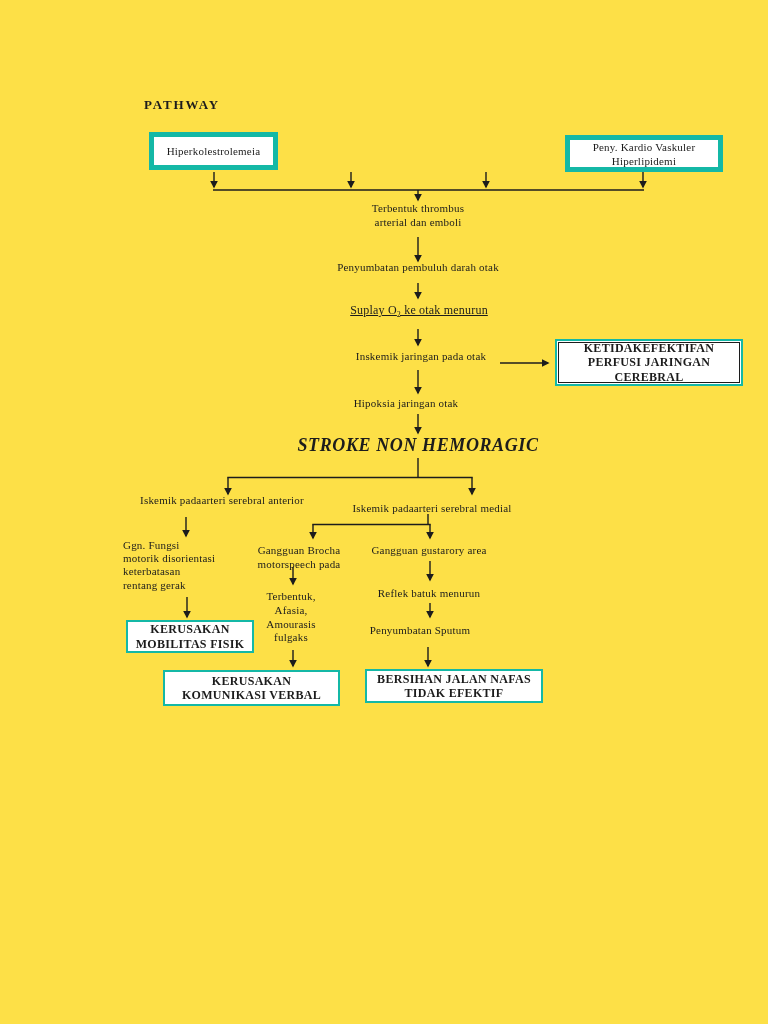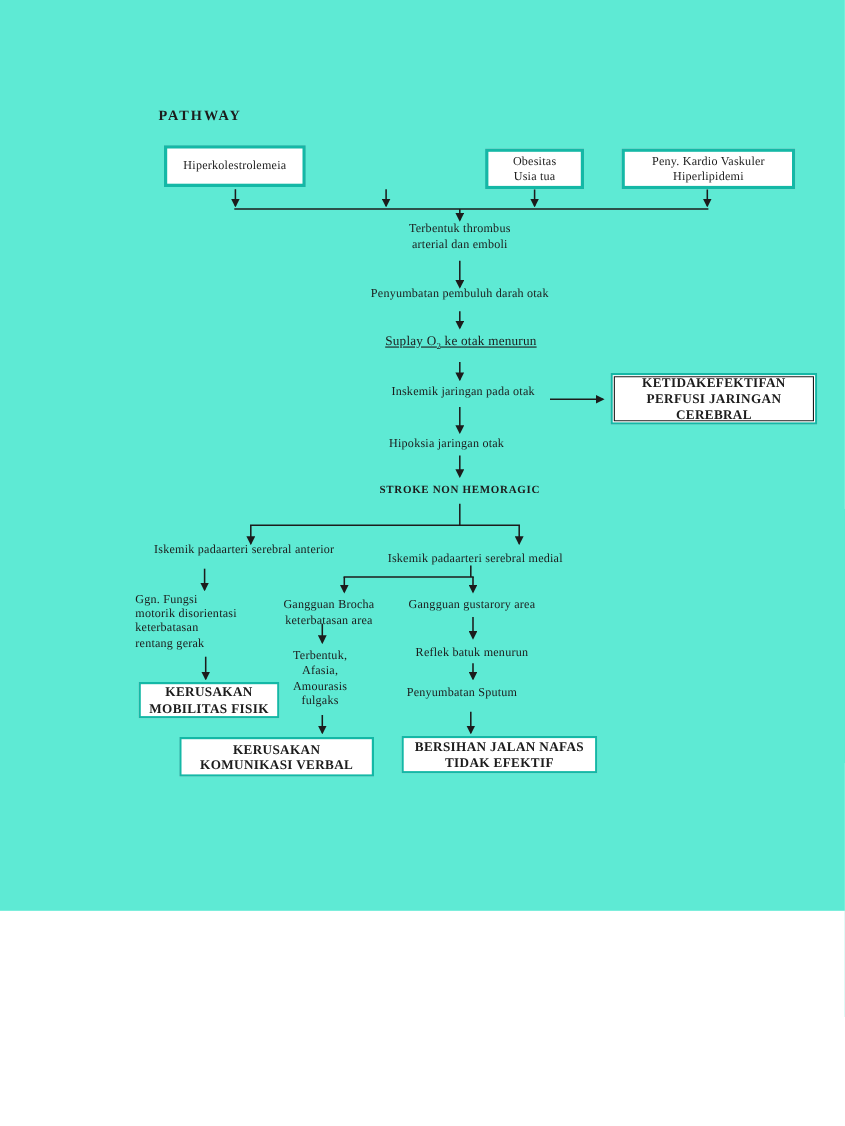--- a/index.html
+++ b/index.html
@@ -5,22 +5,22 @@
   html,body{margin:0;padding:0;}
   body{
     width:768px;height:1024px;
     background:#ffffff;
     font-family:"Liberation Serif","DejaVu Serif",serif;
     color:#1c1c1c;
     overflow:hidden;
   }
   .page{
     position:relative;
-    width:768px;height:828px;
-    background:#5eead4;
+    width:768px;height:1024px;
+    background:#fde047;
   }
   .connectors{
     position:absolute;left:0;top:0;width:768px;height:1024px;
     pointer-events:none;
   }
   .connectors line{stroke:#1c1c1c;stroke-width:1.4;}
   .connectors .ah-fill{fill:#1c1c1c;}
   .node{
     position:absolute;
     white-space:pre-line;
@@ -28,43 +28,44 @@
     line-height:13.5px;
     text-align:center;
     letter-spacing:0.2px;
   }
   .node.center{transform:translateX(-50%);}
   .bx{
     position:absolute;
     display:flex;align-items:center;justify-content:center;
     text-align:center;
     white-space:pre-line;
-    border:3px solid #14b8a6;
+    border:5px solid #14b8a6;
     background:#ffffff;
     font-size:11px;line-height:14px;
     letter-spacing:0.2px;
     box-sizing:border-box;
   }
   .bx.diag{
     border-width:2px;
     font-weight:bold;
     font-size:12px;line-height:14.5px;
     letter-spacing:0.3px;
   }
   .title{
     position:absolute;
     font-weight:bold;
     font-size:13px;
     letter-spacing:1.8px;
   }
   .stroke-title{
     font-weight:bold;
-    font-size:10px;
+    font-size:18px;
     letter-spacing:0.6px;
     white-space:nowrap;
+    font-style:italic;
   }
   .suplay{font-size:12px;white-space:nowrap;}
   .suplay sub{font-size:8px;}
   .left-align{text-align:left;}
   .nowrap{white-space:nowrap;}
 </style>
 </head>
 <body>
 
 <div class="page">
@@ -108,22 +109,20 @@
     <line x1="293" y1="650" x2="293" y2="666" marker-end="url(#ah)"></line>
 
     <line x1="430" y1="561" x2="430" y2="580" marker-end="url(#ah)"></line>
     <line x1="430" y1="603" x2="430" y2="617" marker-end="url(#ah)"></line>
     <line x1="428" y1="647" x2="428" y2="666" marker-end="url(#ah)"></line>
   </svg>
 
   <div class="title" style="left:144px;top:97px;">PATHWAY</div>
 
   <div class="bx" style="left:149px;top:132px;width:129px;height:38px;">Hiperkolestrolemeia</div>
-  <div class="bx" style="left:441px;top:135px;width:90px;height:37px;">Obesitas
-Usia tua</div>
   <div class="bx" style="left:565px;top:135px;width:158px;height:37px;">Peny. Kardio Vaskuler
 Hiperlipidemi</div>
 
   <div class="node center" style="left:418px;top:202px;">Terbentuk thrombus
 arterial dan emboli</div>
   <div class="node center nowrap" style="left:418px;top:261px;">Penyumbatan pembuluh darah otak</div>
 
   <div class="node center suplay" style="left:419px;top:304px;text-decoration:underline;"><span>Suplay O</span><sub>2</sub><span> ke otak menurun</span></div>
 
   <div class="node center nowrap" style="left:421px;top:350px;">Inskemik jaringan pada otak</div>
@@ -140,21 +139,21 @@
   <div class="node center nowrap" style="left:432px;top:502px;">Iskemik padaarteri serebral medial</div>
 
   <div class="node left-align" style="left:123px;top:539px;line-height:13.2px;">Ggn. Fungsi
 motorik disorientasi
  keterbatasan
 rentang gerak</div>
   <div class="bx diag" style="left:126px;top:620px;width:128px;height:33px;">KERUSAKAN
 MOBILITAS FISIK</div>
 
   <div class="node center" style="left:299px;top:544px;">Gangguan Brocha
-keterbatasan area</div>
+motorspeech pada</div>
   <div class="node center" style="left:291px;top:590px;line-height:13.8px;">Terbentuk,
 Afasia,
 Amourasis
 fulgaks</div>
   <div class="bx diag" style="left:163px;top:670px;width:177px;height:36px;">KERUSAKAN
 KOMUNIKASI VERBAL</div>
 
   <div class="node center nowrap" style="left:429px;top:544px;">Gangguan gustarory area</div>
   <div class="node center nowrap" style="left:429px;top:587px;">Reflek batuk menurun</div>
   <div class="node center nowrap" style="left:420px;top:624px;">Penyumbatan Sputum</div>

